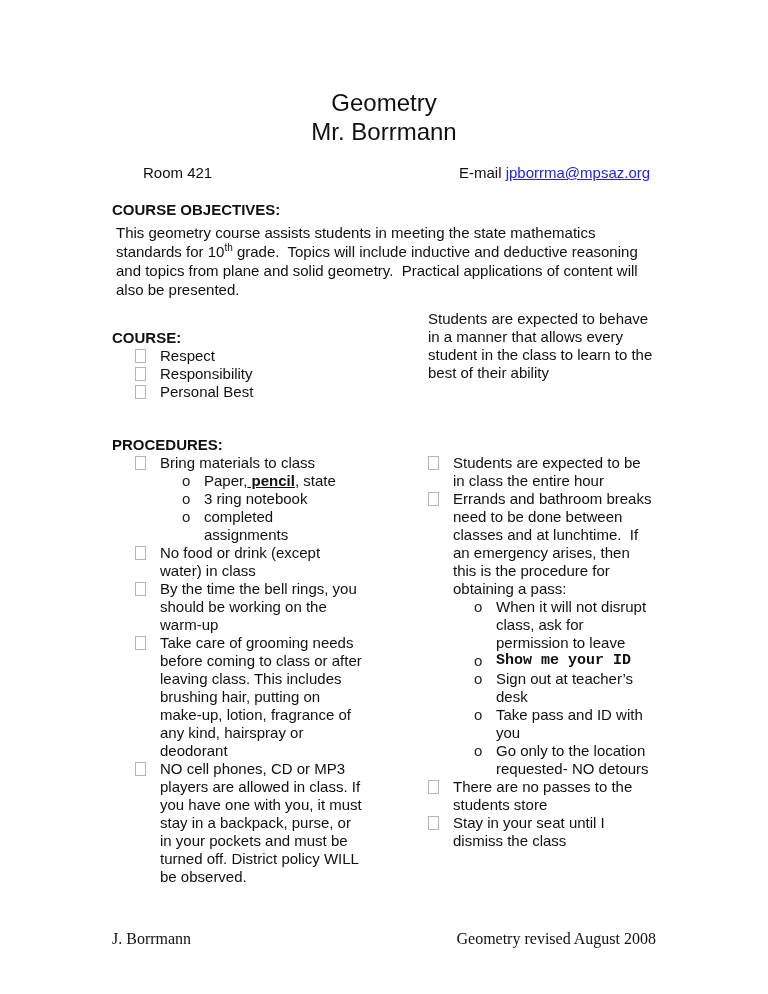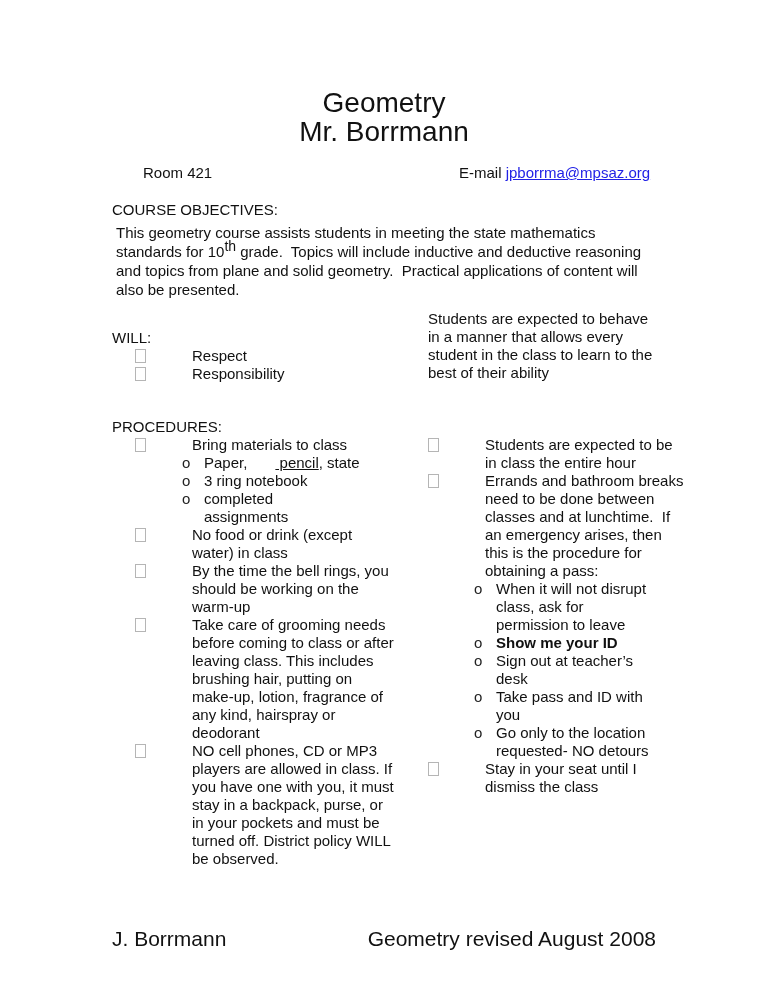--- a/index.html
+++ b/index.html
@@ -11,66 +11,66 @@
     color: #111111;
     overflow: hidden;
   }
   .doc {
     position: relative;
     width: 768px; height: 994px;
     padding: 88px 112px 0 112px;
     box-sizing: border-box;
   }
   .pre { white-space: pre; }
-  .title { text-align: center; font-size: 28px; line-height: 29px; }
+  .title { text-align: center; font-size: 24px; line-height: 29px; }
   .contact-row {
     display: grid;
     grid-template-columns: 316px 1fr;
     margin-top: 17px;
     line-height: 19px;
     margin-left: 31px;
   }
   .link {
     color: #2222e6;
     text-decoration: underline;
     cursor: pointer;
   }
   .section-objectives { margin-top: 15px; }
-  .h { font-weight: normal; line-height: 19px; margin-top: 18px; }
+  .h { font-weight: bold; line-height: 19px; margin-top: 18px; }
   .para { margin: 4px; line-height: 19px; }
-  sup { font-size: 14px; line-height: 0; vertical-align: super; }
+  sup { font-size: 10px; line-height: 0; vertical-align: super; }
   .twocol {
     display: grid;
     grid-template-columns: 316px 1fr;
   }
   .section-rules { margin-top: 11px; }
   .note { line-height: 18px; }
   .section-procedures { margin-top: 34px; }
   .li { display: flex; align-items: flex-start; line-height: 18px; }
   .li .t { flex: 1 1 auto; }
-  .l1 { padding-left: 23px; gap: 32px; }
+  .l1 { padding-left: 23px; }
   .col-r .l1 { padding-left: 0; }
   .sq {
     flex: 0 0 auto;
     width: 9px; height: 12px;
     border: 1px solid #b5b5b5;
     margin: 2px 14px 0 0;
   }
   .l2 { padding-left: 70px; }
   .col-r .l2 { padding-left: 46px; }
   .oc { flex: 0 0 22px; color: #222; }
-  .bu { font-weight: normal; text-decoration: underline; margin-left: 28px; }
-  .b { font-weight: bold; }
+  .bu { font-weight: bold; text-decoration: underline; }
+  .b { font-weight: bold; font-family: Liberation Mono, monospace; }
   .footer {
     position: absolute;
     top: 929px; left: 112px; right: 112px;
     display: flex;
     justify-content: space-between;
-    font-family: Liberation Sans, sans-serif;
-    font-size: 21px;
+    font-family: Liberation Serif, serif;
+    font-size: 16px;
     line-height: 19px;
   }
 </style>
 </head>
 <body>
 
 <div class="doc">
 
   <div class="title">
     <div>Geometry</div>
@@ -87,29 +87,33 @@
   <div class="section-objectives">
     <div class="h">COURSE OBJECTIVES:</div>
     <p class="para pre"><span>This geometry course assists students in meeting the state mathematics
 standards for 10</span><sup>th</sup><span> grade.  Topics will include inductive and deductive reasoning
 and topics from plane and solid geometry.  Practical applications of content will
 also be presented.</span></p>
   </div>
 
   <div class="section-rules twocol">
     <div class="col-l">
-      <div class="h">WILL:</div>
+      <div class="h">COURSE:</div>
       <div class="li l1">
           <span class="sq"></span>
           <span class="t pre">Respect</span>
         </div>
       <div class="li l1">
           <span class="sq"></span>
           <span class="t pre">Responsibility</span>
         </div>
+      <div class="li l1">
+          <span class="sq"></span>
+          <span class="t pre">Personal Best</span>
+        </div>
     </div>
     <div class="col-r">
       <div class="note pre">Students are expected to behave
 in a manner that allows every
 student in the class to learn to the
 best of their ability</div>
     </div>
   </div>
 
   <div class="section-procedures">
@@ -202,20 +206,25 @@
             <span class="t pre">Take pass and ID with
 you</span>
           </div>
         <div class="li l2">
             <span class="oc">o</span>
             <span class="t pre">Go only to the location
 requested- NO detours</span>
           </div>
         <div class="li l1">
             <span class="sq"></span>
+            <span class="t pre">There are no passes to the
+students store</span>
+          </div>
+        <div class="li l1">
+            <span class="sq"></span>
             <span class="t pre">Stay in your seat until I
 dismiss the class</span>
           </div>
       </div>
 
     </div>
   </div>
 
   <div class="footer">
     <span>J. Borrmann</span>

